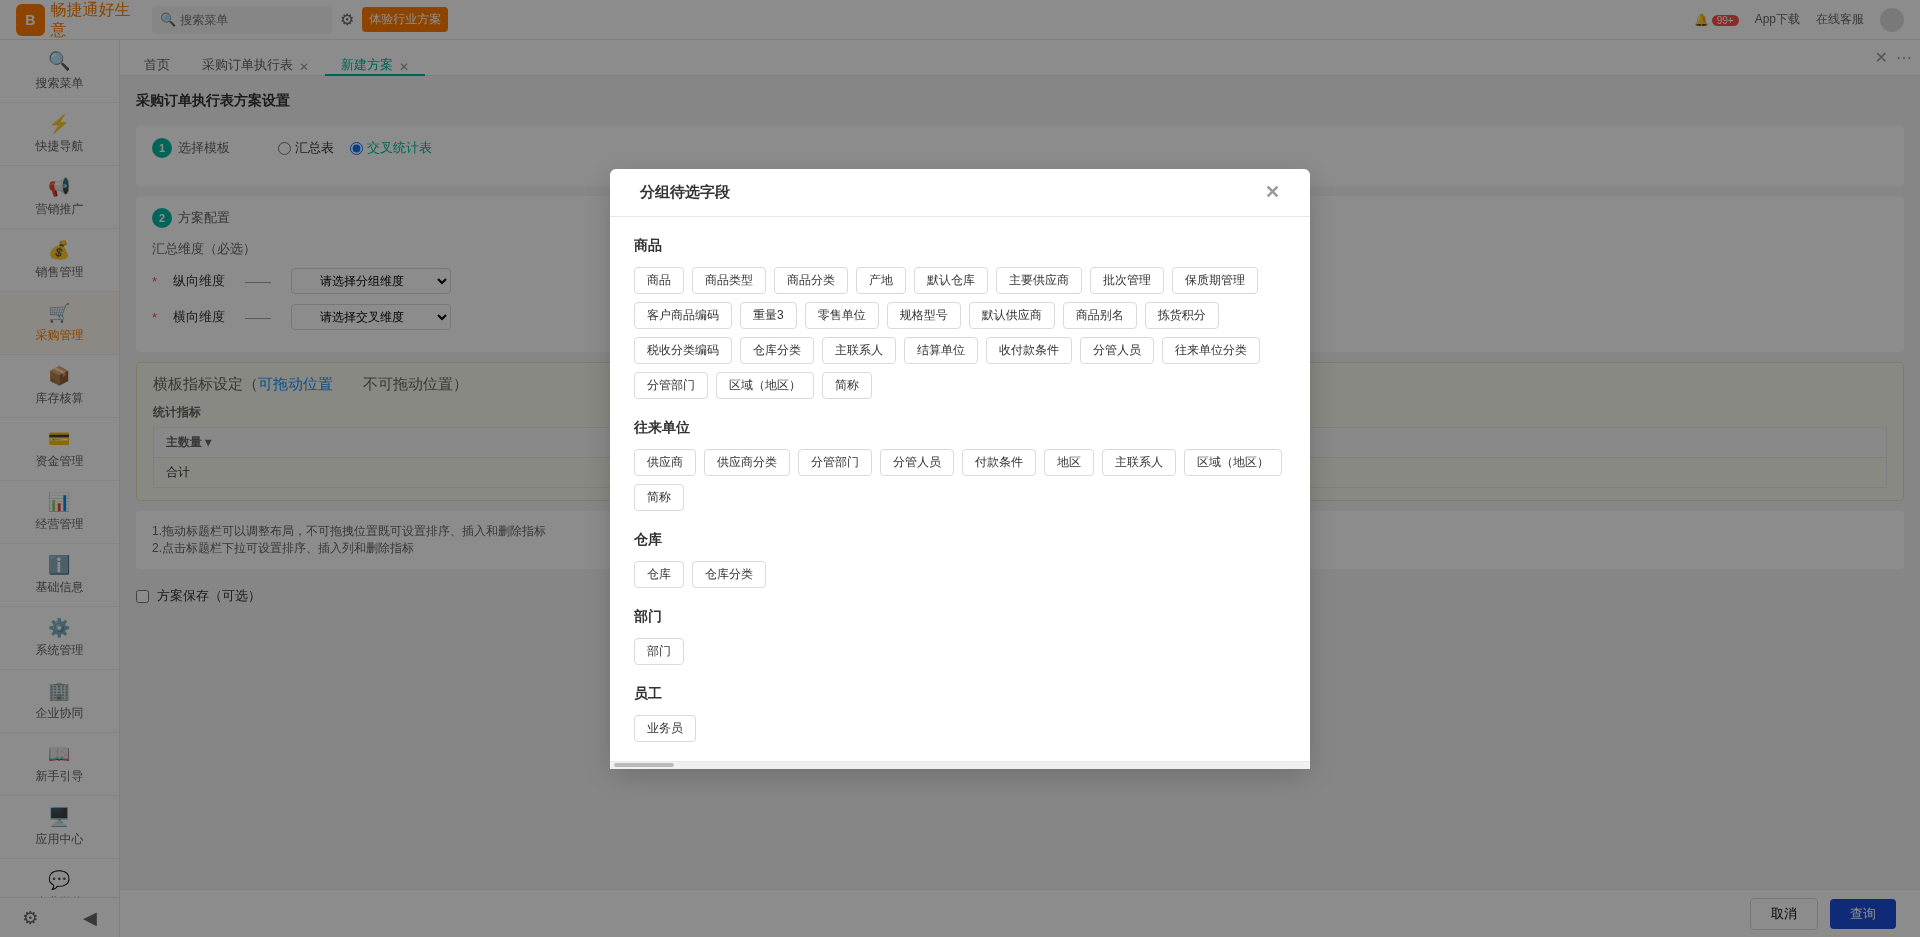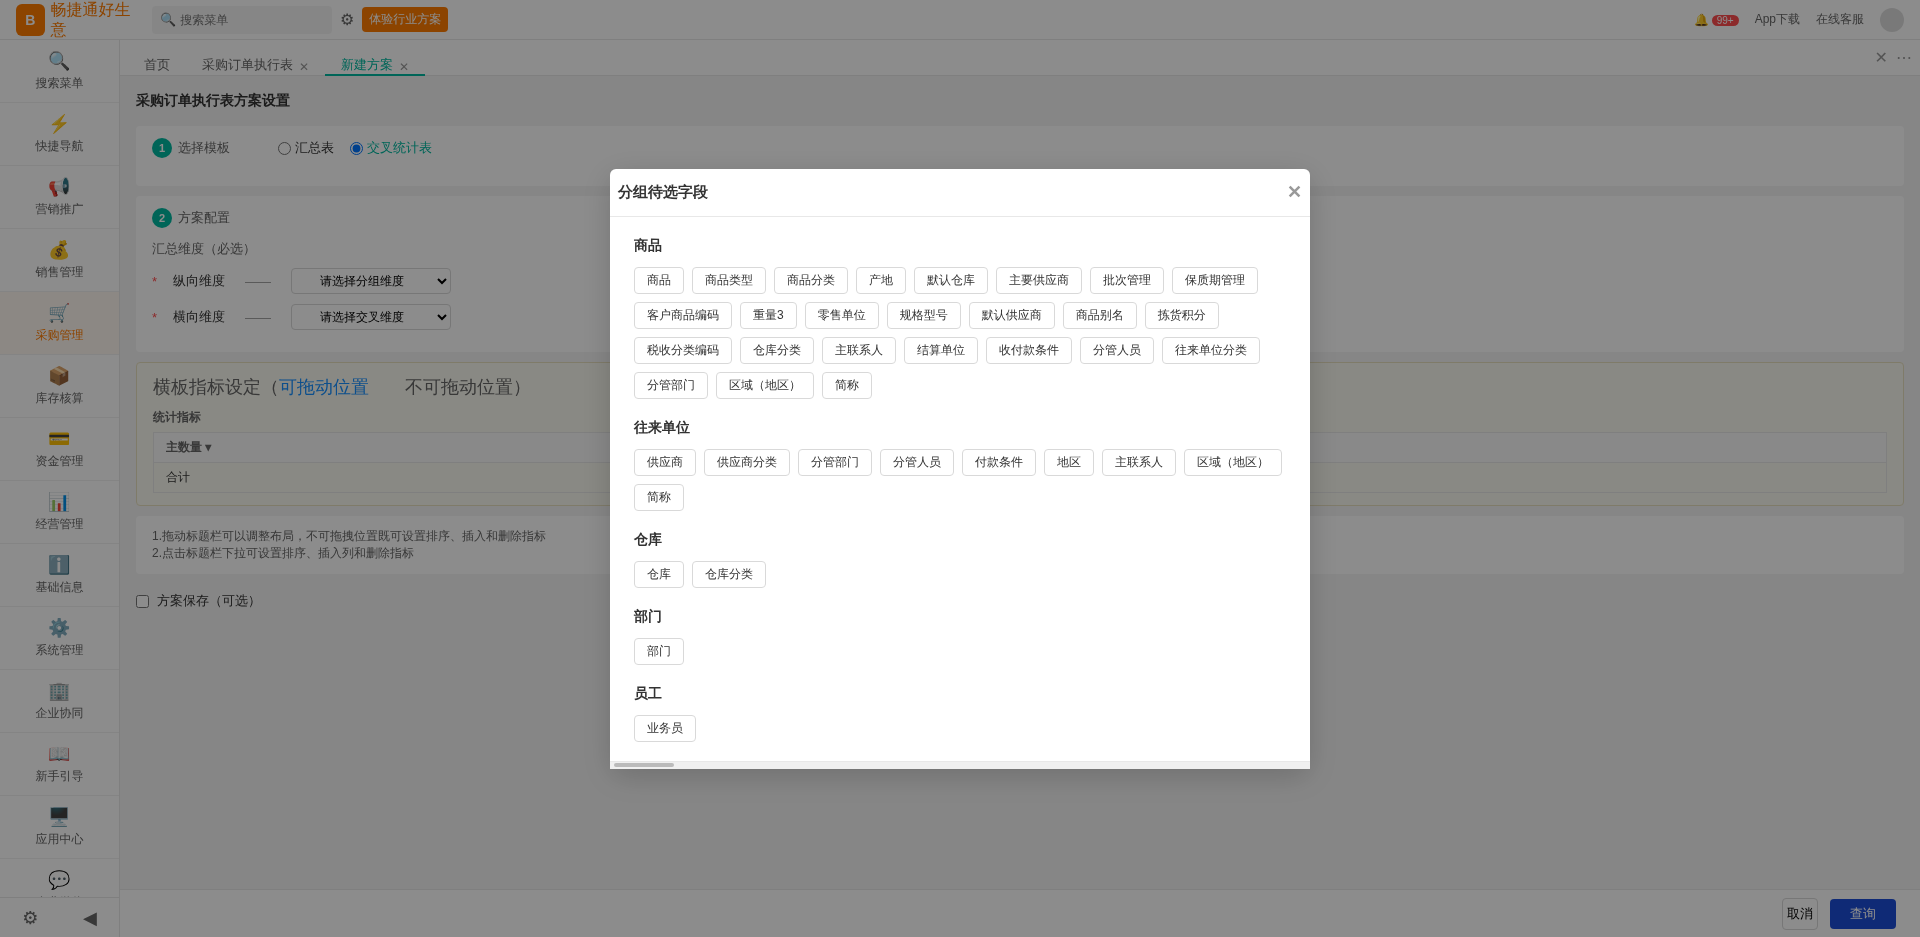--- a/index.html
+++ b/index.html
@@ -205,21 +205,21 @@
       border-top: 1px solid #e8e8e8;
       display: flex;
       align-items: center;
       justify-content: flex-end;
       padding: 0 24px;
       gap: 12px;
       z-index: 90;
       left: 120px;
     }
     .btn-cancel {
-      padding: 6px 4px;
+      padding: 6px 20px;
       border: 1px solid #d9d9d9;
       border-radius: 4px;
       background: #fff;
       cursor: pointer;
       font-size: 13px;
     }
     .btn-confirm {
       padding: 6px 20px;
       border: none;
       border-radius: 4px;
@@ -245,21 +245,21 @@
       width: 700px;
       max-height: 600px;
       display: flex;
       flex-direction: column;
       box-shadow: 0 8px 32px rgba(0,0,0,0.18);
     }
     .modal-header {
       display: flex;
       align-items: center;
       justify-content: space-between;
-      padding: 14px 8px;
+      padding: 14px 30px;
       border-bottom: 1px solid #e8e8e8;
       font-size: 15px;
       font-weight: bold;
       flex-shrink: 0;
     }
     .modal-close {
       cursor: pointer;
       color: #999;
       font-size: 18px;
       line-height: 1;
@@ -467,21 +467,21 @@
       <span class="required">*</span>
       <span>横向维度</span>
       <span style="color:#999;margin:0 4px;">——</span>
       <select class="select-field">
         <option>请选择交叉维度</option>
       </select>
     </div>
   </div>
 
   <div style="background:#f9f9f0;padding:12px 16px;margin-bottom:10px;border-radius:4px;border:1px solid #e8e0c0;">
-    <div style="font-size:18px;color:#666;margin-bottom:10px;">
+    <div style="font-size:15px;color:#666;margin-bottom:10px;">
       横板指标设定（<span style="color:#1890ff;">可拖动位置</span>　　<span>不可拖动位置）</span>
     </div>
     <div style="font-size:12px;color:#666;font-weight:bold;margin-bottom:6px;">统计指标</div>
     <table class="stats-table">
       <thead>
         <tr>
           <th>主数量 <span style="cursor:pointer;">▾</span></th>
           <th>金额</th>
         </tr>
       </thead>

